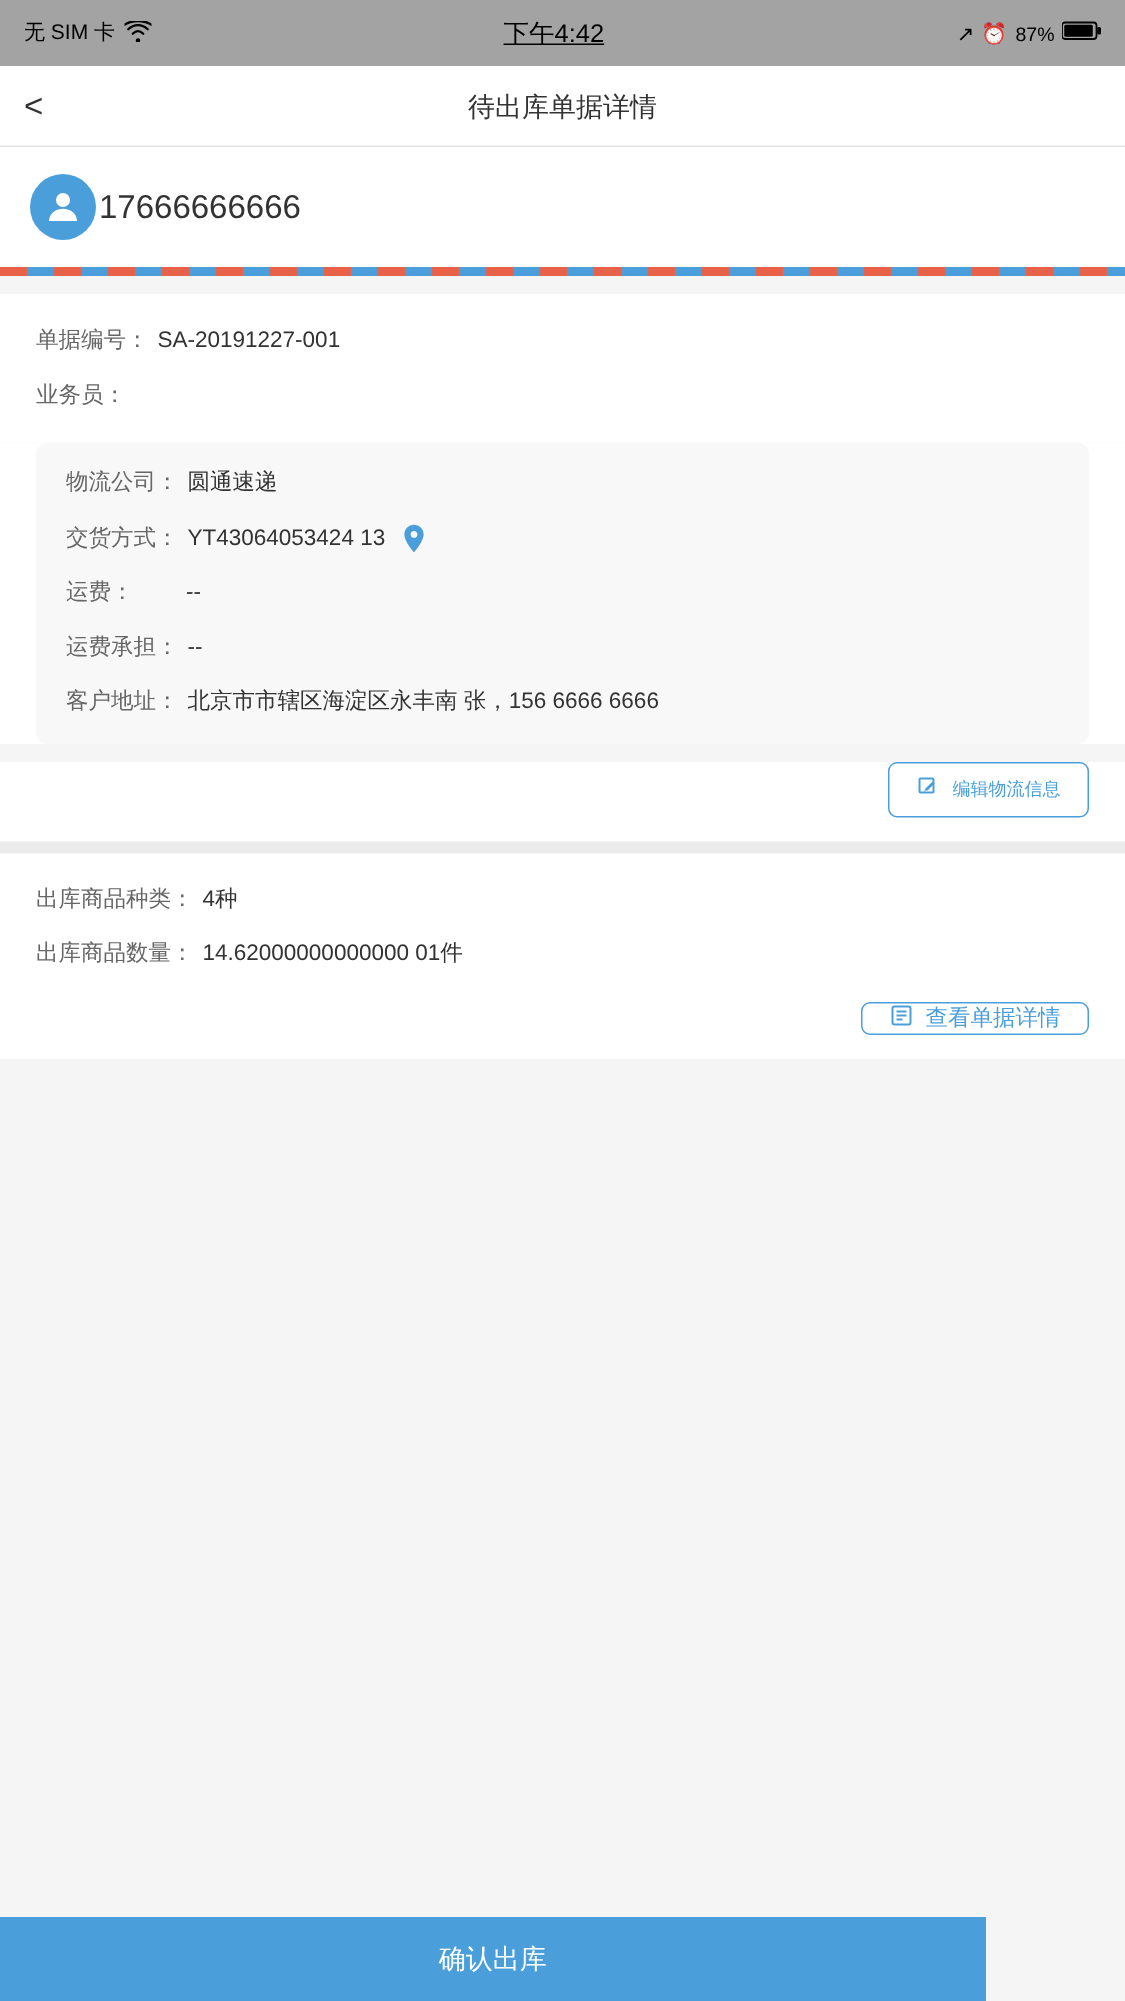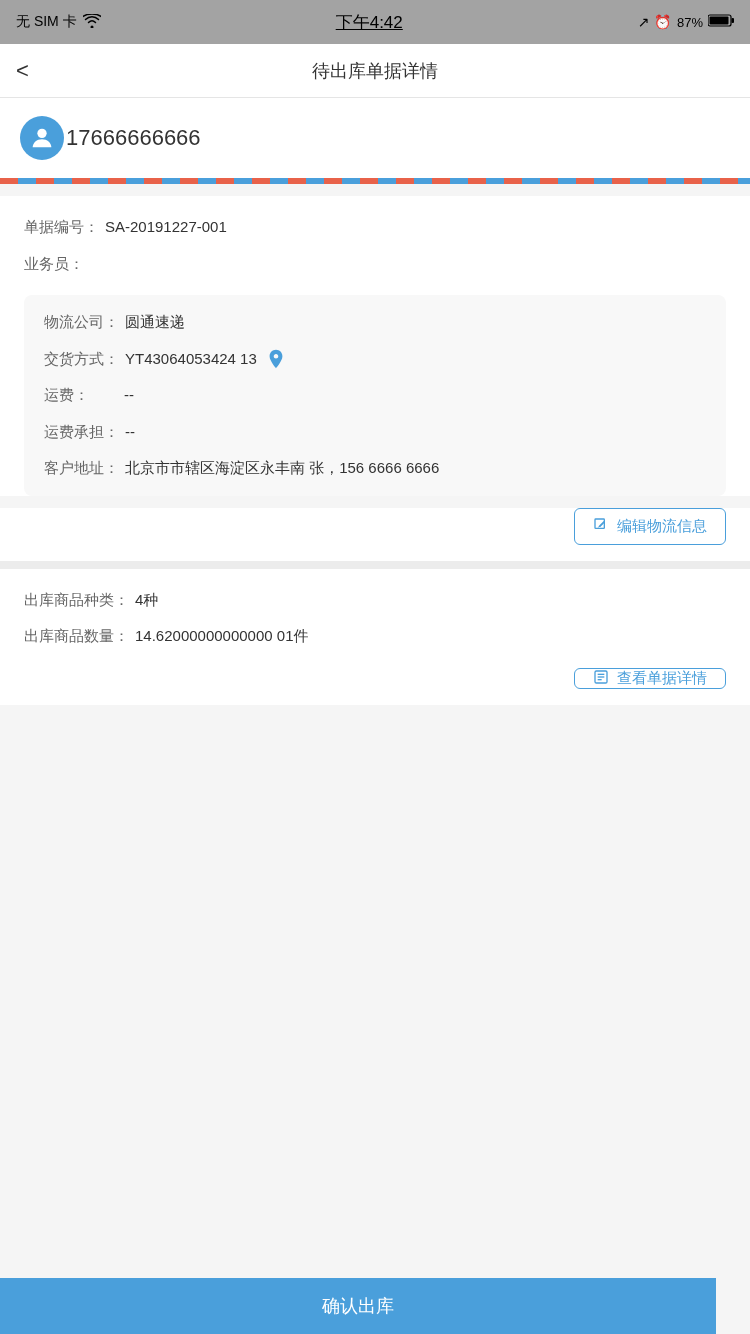--- a/index.html
+++ b/index.html
@@ -150,21 +150,21 @@
       justify-content: flex-end;
       padding: 0 24px 16px 24px;
       background: #fff;
     }
     .edit-btn {
       border: 1.5px solid #4a9fdb;
       color: #4a9fdb;
       background: #fff;
       border-radius: 6px;
       padding: 8px 18px;
-      font-size: 15px;
+      font-size: 12px;
       display: flex;
       align-items: center;
       gap: 8px;
       cursor: pointer;
     }
 
     
     .divider-gray {
       height: 8px;
       background: #ececec;
@@ -201,21 +201,21 @@
     .bottom-spacer {
       height: 200px;
       background: #f5f5f5;
     }
 
     
     .confirm-btn-container {
       position: fixed;
       bottom: 0;
       left: 0;
-      width: 716px;
+      width: 657px;
       background: #4a9fdb;
       padding: 16px 0;
       text-align: center;
       cursor: pointer;
     }
     .confirm-btn-text {
       color: #fff;
       font-size: 18px;
       font-weight: 500;
     }

